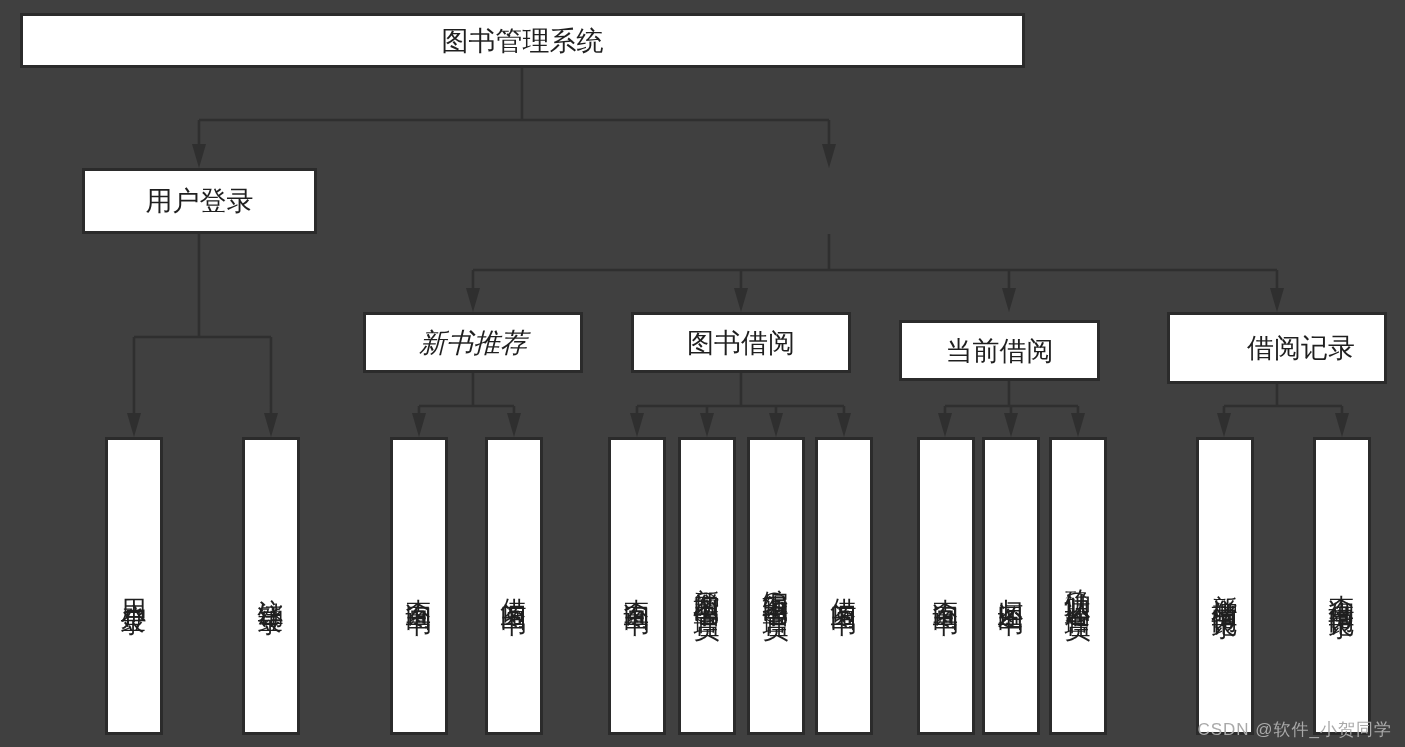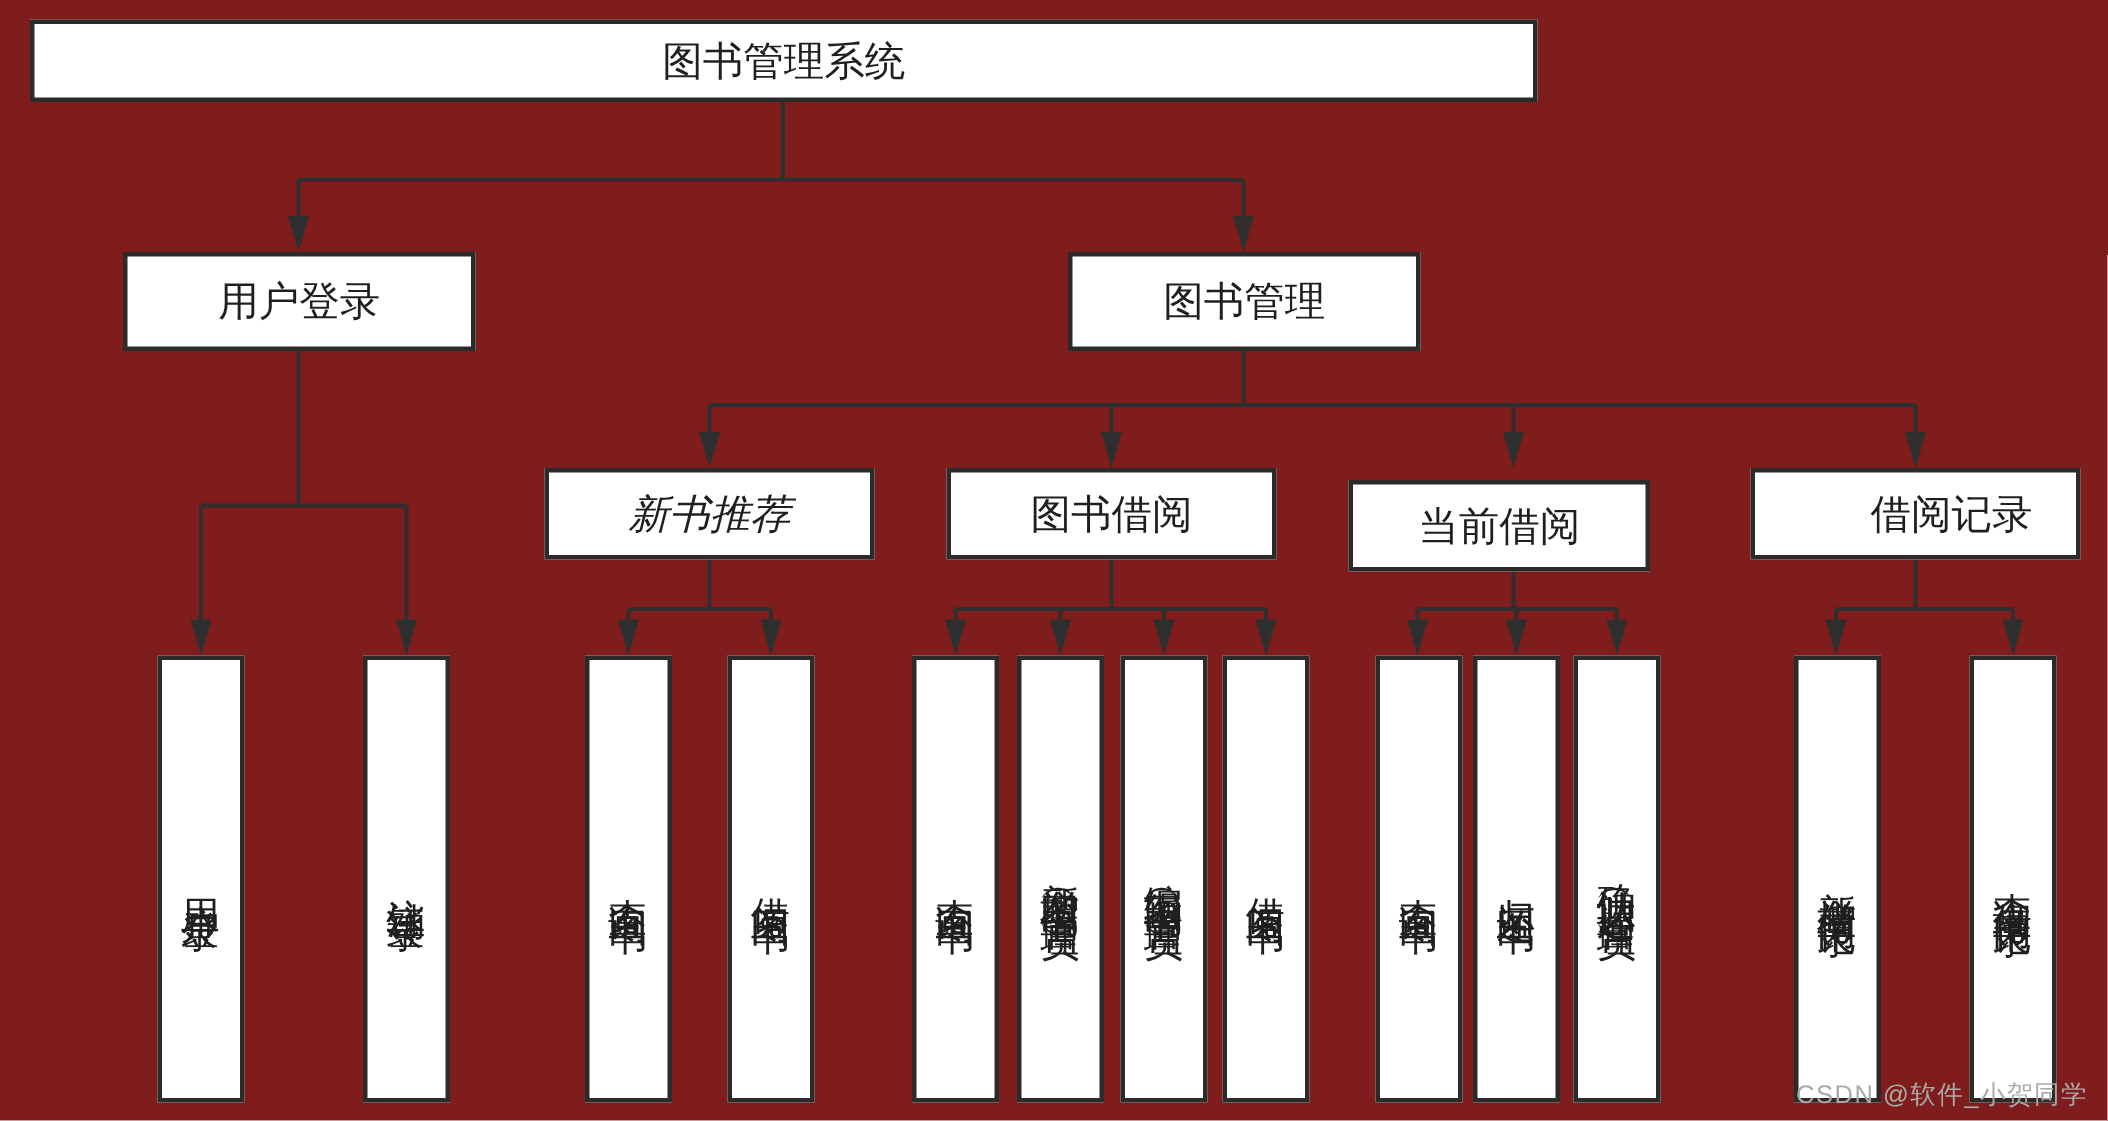--- a/index.html
+++ b/index.html
@@ -1,17 +1,17 @@
 <!DOCTYPE html>
 <html><head>
 <meta charset="utf-8">
 <style>
   html,body{margin:0;padding:0;background:#ffffff;}
   #stage{
-    position:relative;width:1405px;height:747px;background:#7f1d1d;overflow:hidden;
+    position:relative;width:1405px;height:747px;background:#404040;overflow:hidden;
     font-family:"Liberation Sans", sans-serif;
   }
   #wires{position:absolute;left:0;top:0;z-index:1;}
   .node{
     position:absolute;box-sizing:border-box;background:#ffffff;
     border:3px solid #2b2b2b;display:flex;align-items:center;justify-content:center;
     color:#1f1f1f;font-size:27px;z-index:2;white-space:nowrap;
   }
   .vnode{
     writing-mode:vertical-rl;text-orientation:mixed;letter-spacing:4px;
@@ -42,26 +42,25 @@
              M134 437 l-7 -24 h14 Z  M271 437 l-7 -24 h14 Z
              M419 437 l-7 -24 h14 Z  M514 437 l-7 -24 h14 Z
              M637 437 l-7 -24 h14 Z  M707 437 l-7 -24 h14 Z  M776 437 l-7 -24 h14 Z  M844 437 l-7 -24 h14 Z
              M945 437 l-7 -24 h14 Z  M1011 437 l-7 -24 h14 Z  M1078 437 l-7 -24 h14 Z
              M1224 437 l-7 -24 h14 Z M1342 437 l-7 -24 h14 Z" fill="#2f2f2f" stroke="none"></path>
   </svg>
 
   <div class="node" style="left:20px;top:13px;width:1005px;height:55px;">图书管理系统</div>
 
   <div class="node" style="left:82px;top:168px;width:235px;height:66px;">用户登录</div>
-  <div class="node" style="left:712px;top:168px;width:235px;height:66px;">图书管理</div>
 
   <div class="node" style="left:363px;top:312px;width:220px;height:61px;font-style:italic;">新书推荐</div>
   <div class="node" style="left:631px;top:312px;width:220px;height:61px;">图书借阅</div>
   <div class="node" style="left:899px;top:320px;width:201px;height:61px;">当前借阅</div>
-  <div class="node" style="left:1167px;top:312px;width:220px;height:61px;padding-left:48px;">借阅记录</div>
+  <div class="node" style="left:1167px;top:312px;width:220px;height:72px;padding-left:48px;">借阅记录</div>
 
   <div class="node vnode" style="left:105px;top:437px;width:58px;height:298px;">用户登录</div>
   <div class="node vnode" style="left:242px;top:437px;width:58px;height:298px;">注销登录</div>
 
   <div class="node vnode" style="left:390px;top:437px;width:58px;height:298px;">查询图书</div>
   <div class="node vnode" style="left:485px;top:437px;width:58px;height:298px;">借阅图书</div>
 
   <div class="node vnode" style="left:608px;top:437px;width:58px;height:298px;">查询图书</div>
   <div class="node vnode" style="left:678px;top:437px;width:58px;height:298px;">新增图书（管理员）</div>
   <div class="node vnode" style="left:747px;top:437px;width:58px;height:298px;">编辑图书（管理员）</div>

